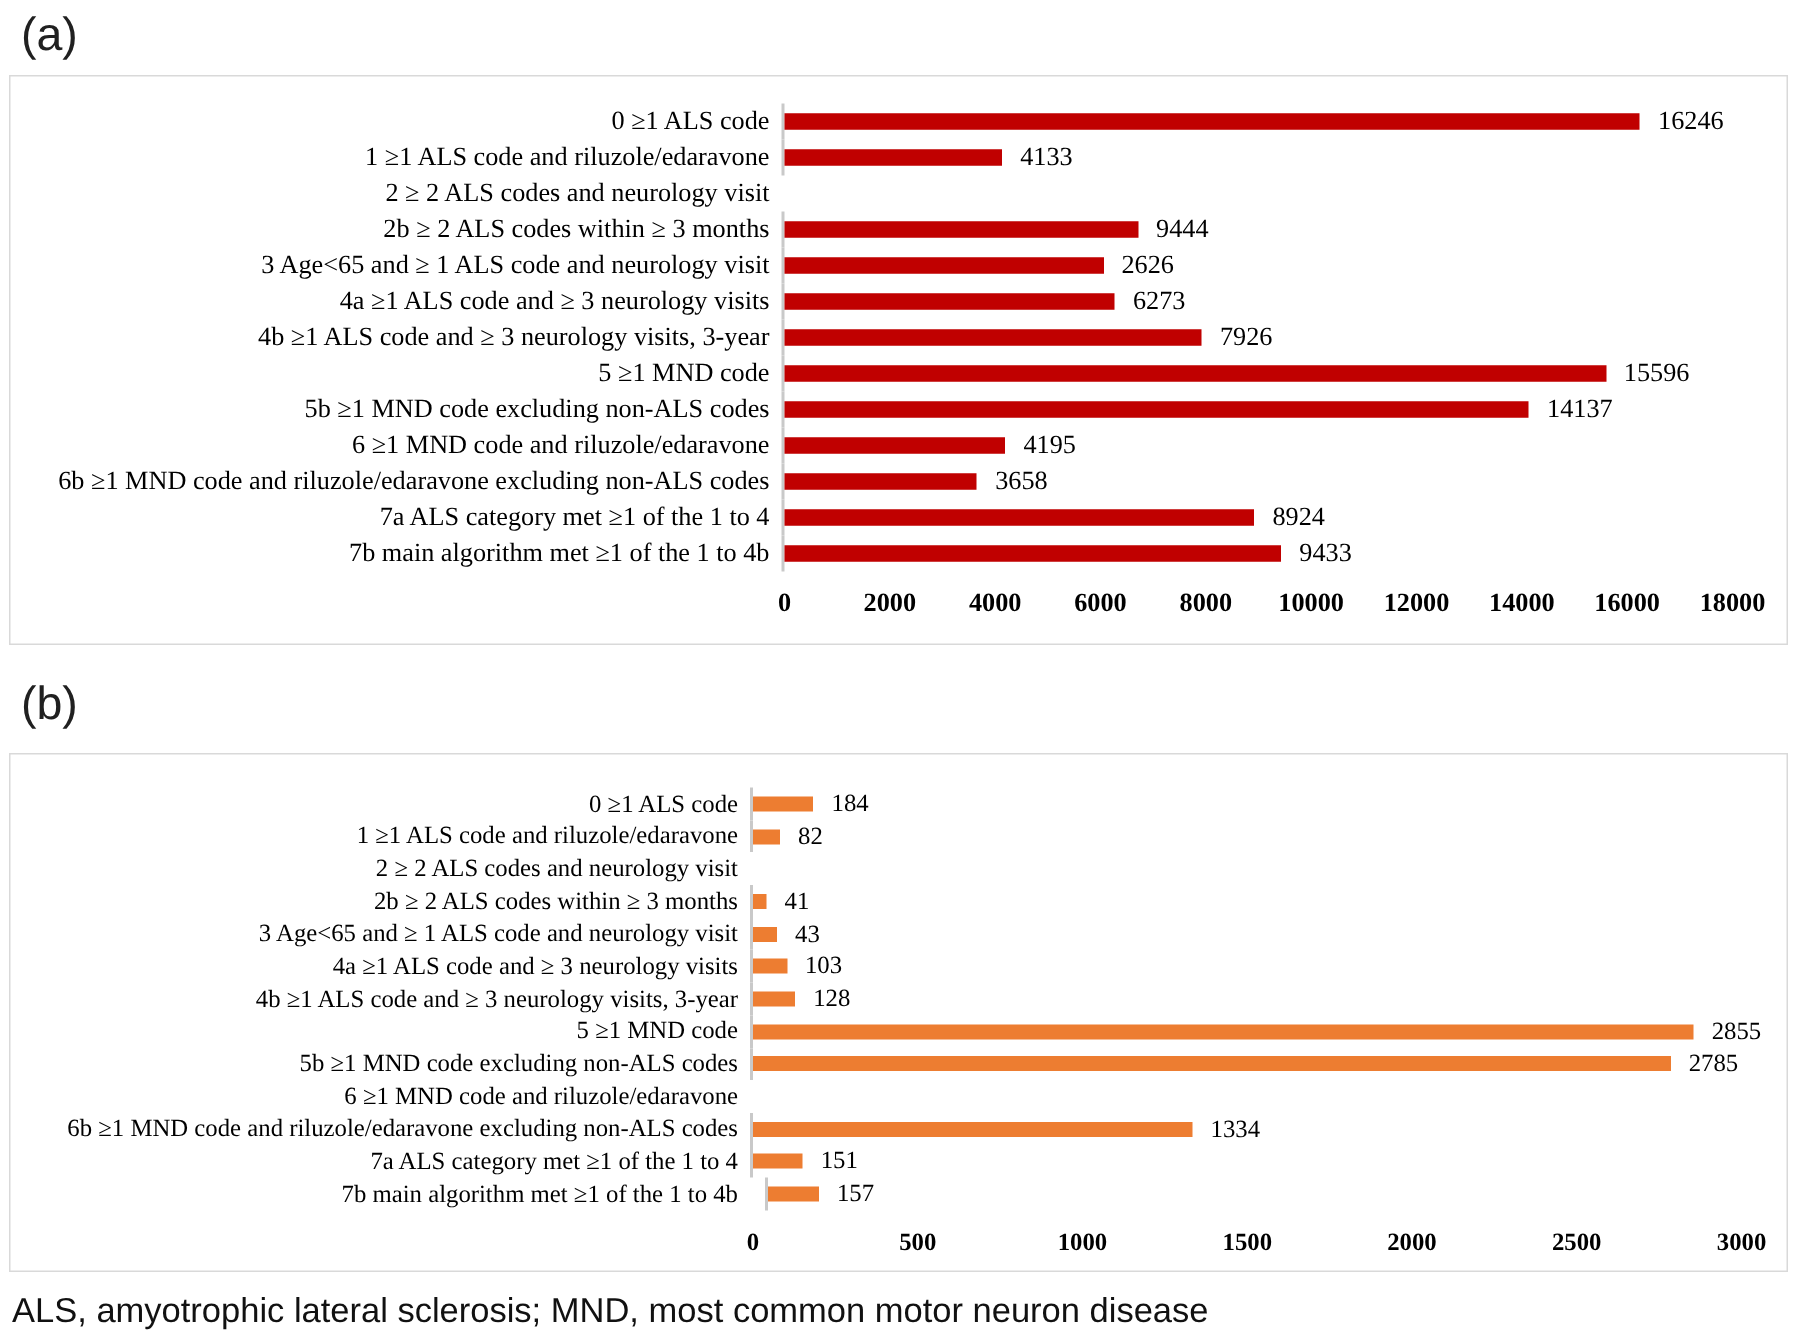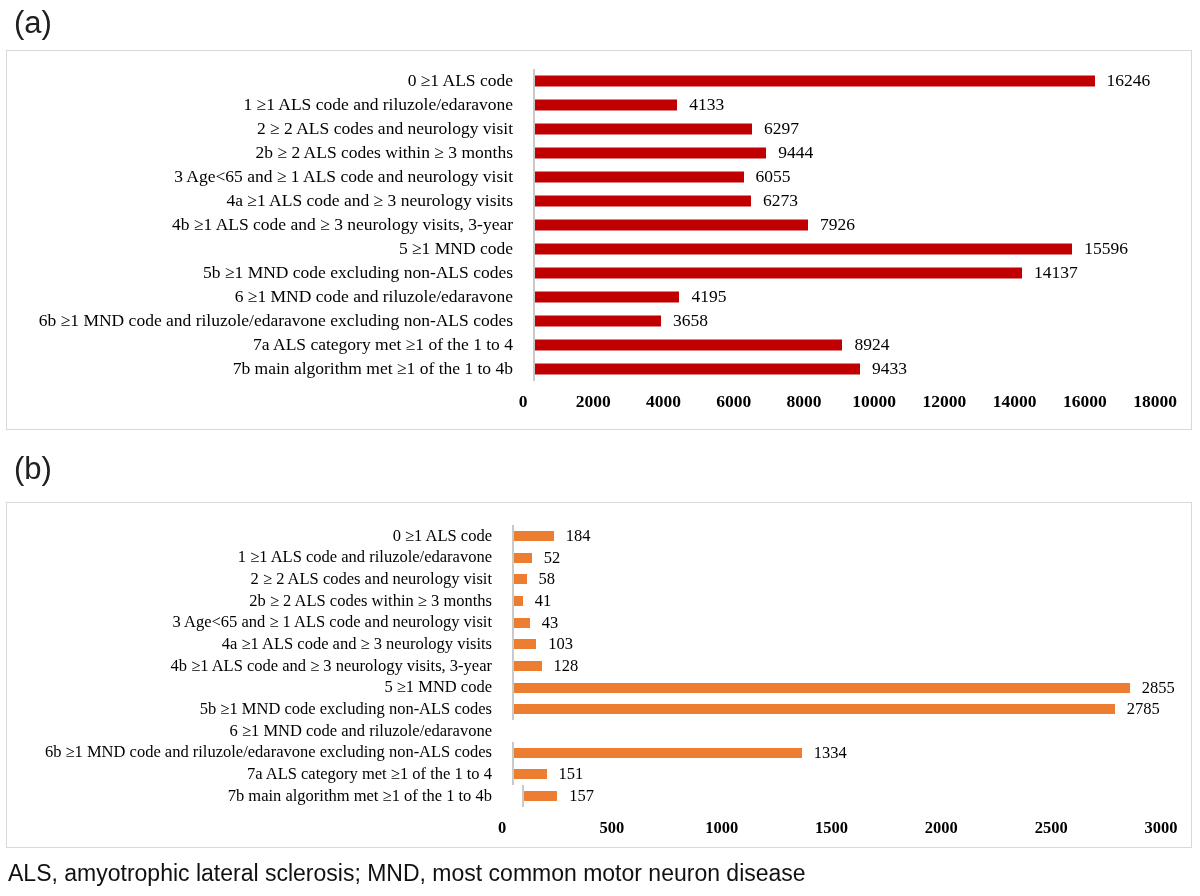--- a/index.html
+++ b/index.html
@@ -11,21 +11,21 @@
   #title-b{top:452px;}
 
   .panel{position:absolute;left:6px;width:1186px;background:#ffffff;
          border:1.5px solid #D9D9D9;box-sizing:border-box;}
   #panel-a{top:50px;height:380px;--labw:514px;--rowh:24px;--rpad:36px;--barh:11px;
            --fs:17.5px;--padtop:18px;--tickpad:10px;}
   #panel-b{top:502px;height:346px;--labw:493px;--rowh:21.7px;--rpad:30px;--barh:10px;
            --fs:16.5px;--padtop:22px;--tickpad:11px;}
 
   .chart{position:absolute;left:0;top:0;right:0;bottom:0;padding-top:var(--padtop);}
-  .row{display:flex;height:var(--rowh);align-items:center;gap:12px;}
+  .row{display:flex;height:var(--rowh);align-items:center;}
   .cat{width:var(--labw);box-sizing:border-box;padding-right:8px;text-align:right;
        font-family:"Liberation Serif","DejaVu Serif",serif;font-size:var(--fs);
        color:#000;white-space:nowrap;line-height:1;}
   .plotcell{flex:1;height:100%;border-left:2px solid #000000;position:relative;}
   .plot-inner{position:relative;height:100%;margin-right:var(--rpad);}
   .bar{position:absolute;left:0;top:50%;transform:translateY(-50%);height:var(--barh);}
   .val{position:absolute;top:50%;transform:translateY(-50%);padding-left:12px;
        font-family:"Liberation Serif","DejaVu Serif",serif;font-size:var(--fs);
        color:#000;white-space:nowrap;line-height:1;}
 
@@ -60,42 +60,36 @@
           <div class="cat">1 ≥1 ALS code and riluzole/edaravone</div>
           <div class="plotcell" style="border-left-color: rgb(201, 201, 201);">
             <div class="plot-inner">
               <div class="bar" style="width: 22.9611%; background: rgb(192, 0, 0);"></div>
               <div class="val" style="left: 22.9611%;">4133</div>
             </div>
           </div>
         </div>
         <div class="row">
           <div class="cat">2 ≥ 2 ALS codes and neurology visit</div>
-          <div class="plotcell" style="border-left-color: rgb(201, 201, 201);">
-            <div class="plot-inner">
-              <div class="bar" style="width: 34.9833%; background: rgb(192, 0, 0);"></div>
-              <div class="val" style="left: 34.9833%;">6297</div>
-            </div>
-          </div>
         </div>
         <div class="row">
           <div class="cat">2b ≥ 2 ALS codes within ≥ 3 months</div>
           <div class="plotcell" style="border-left-color: rgb(201, 201, 201);">
             <div class="plot-inner">
               <div class="bar" style="width: 37.3%; background: rgb(192, 0, 0);"></div>
               <div class="val" style="left: 37.3%;">9444</div>
             </div>
           </div>
         </div>
         <div class="row">
           <div class="cat">3 Age&lt;65 and ≥ 1 ALS code and neurology visit</div>
           <div class="plotcell" style="border-left-color: rgb(201, 201, 201);">
             <div class="plot-inner">
               <div class="bar" style="width: 33.6389%; background: rgb(192, 0, 0);"></div>
-              <div class="val" style="left: 33.6389%;">6055</div>
+              <div class="val" style="left: 33.6389%;">2626</div>
             </div>
           </div>
         </div>
         <div class="row">
           <div class="cat">4a ≥1 ALS code and ≥ 3 neurology visits</div>
           <div class="plotcell" style="border-left-color: rgb(201, 201, 201);">
             <div class="plot-inner">
               <div class="bar" style="width: 34.85%; background: rgb(192, 0, 0);"></div>
               <div class="val" style="left: 34.85%;">6273</div>
             </div>
@@ -195,32 +189,26 @@
               <div class="bar" style="width: 6.13333%; background: rgb(237, 125, 49);"></div>
               <div class="val" style="left: 6.13333%;">184</div>
             </div>
           </div>
         </div>
         <div class="row">
           <div class="cat">1 ≥1 ALS code and riluzole/edaravone</div>
           <div class="plotcell" style="border-left-color: rgb(201, 201, 201);">
             <div class="plot-inner">
               <div class="bar" style="width: 2.73333%; background: rgb(237, 125, 49);"></div>
-              <div class="val" style="left: 2.73333%;">52</div>
+              <div class="val" style="left: 2.73333%;">82</div>
             </div>
           </div>
         </div>
         <div class="row">
           <div class="cat">2 ≥ 2 ALS codes and neurology visit</div>
-          <div class="plotcell" style="border-left-color: rgb(201, 201, 201);">
-            <div class="plot-inner">
-              <div class="bar" style="width: 1.93333%; background: rgb(237, 125, 49);"></div>
-              <div class="val" style="left: 1.93333%;">58</div>
-            </div>
-          </div>
         </div>
         <div class="row">
           <div class="cat">2b ≥ 2 ALS codes within ≥ 3 months</div>
           <div class="plotcell" style="border-left-color: rgb(201, 201, 201);">
             <div class="plot-inner">
               <div class="bar" style="width: 1.36667%; background: rgb(237, 125, 49);"></div>
               <div class="val" style="left: 1.36667%;">41</div>
             </div>
           </div>
         </div>

